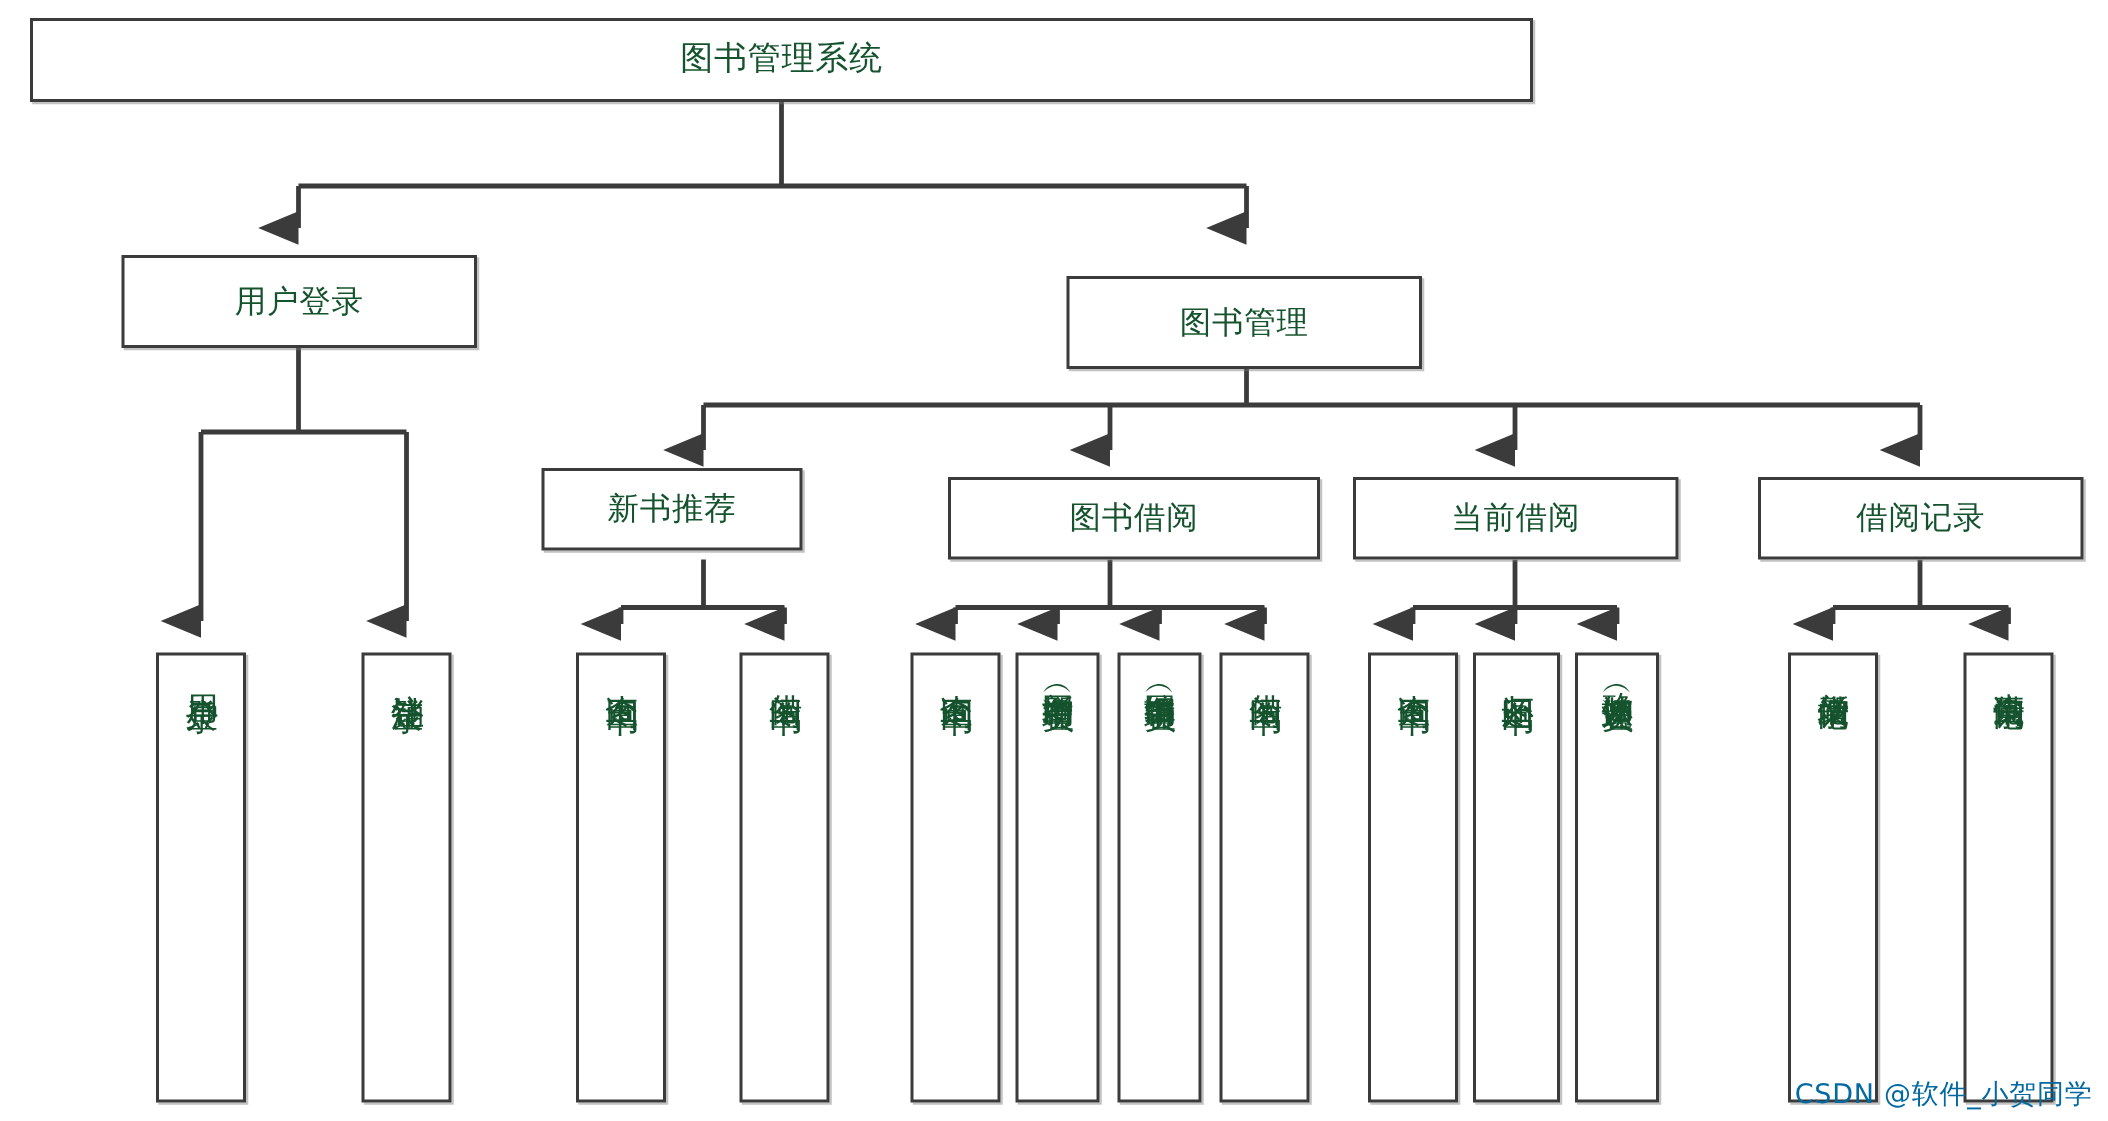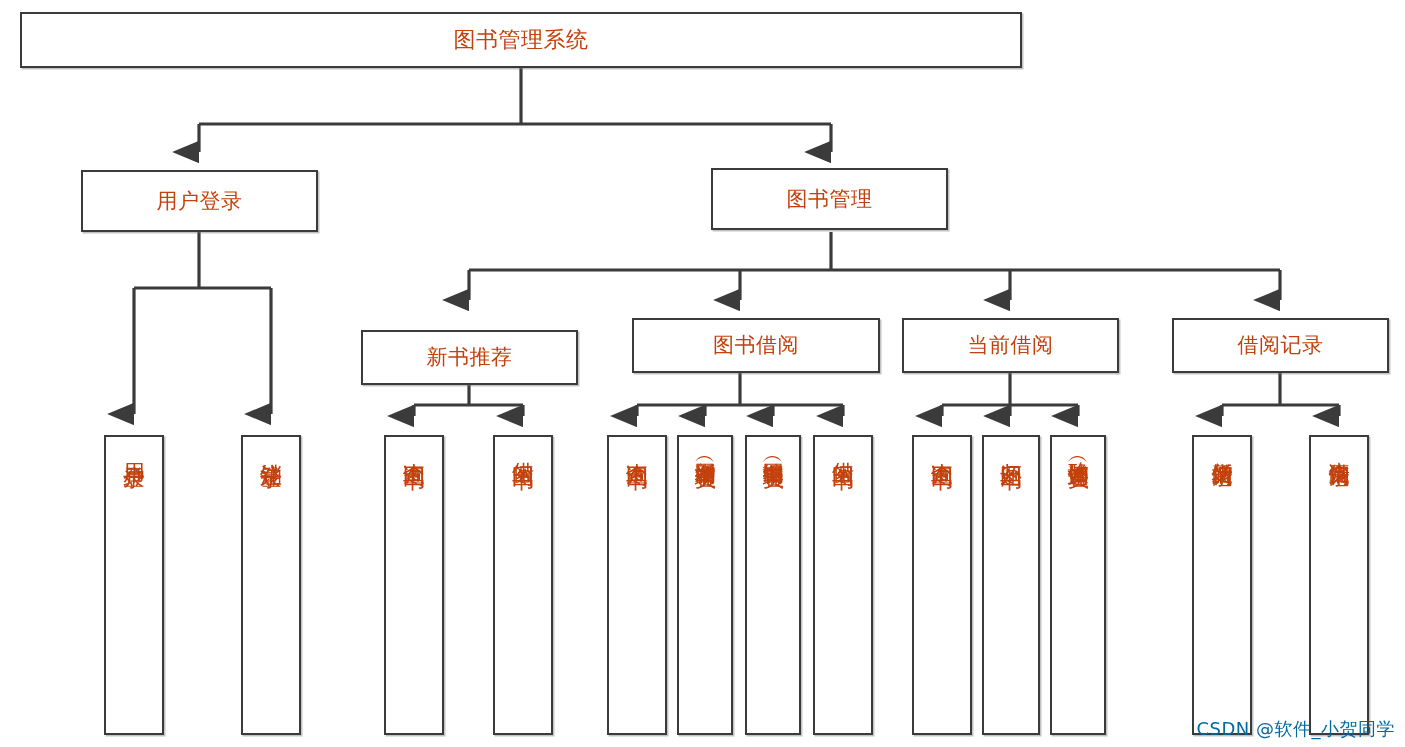--- a/index.html
+++ b/index.html
@@ -30,21 +30,21 @@
     position: absolute;
     box-sizing: border-box;
     background: #ffffff;
     border: 2.5px solid #3b3b3b;
     box-shadow: 1.5px 1.5px 0 rgba(120,120,120,0.45);
     display: flex;
     align-items: center;
     justify-content: center;
   }
   .node .label {
-    color: #c2410c;
+    color: #14532d;
     font-size: 21px;
     line-height: 1.16;
     letter-spacing: 0.5px;
     white-space: nowrap;
     text-align: right;
   }
   .node.root .label { font-size: 22px; }
   .node.vert {
     align-items: flex-start;
     justify-content: center;
@@ -132,25 +132,25 @@
     </g>
   </svg>
 
   <div class="node root" style="left:20px; top:12px; width:1002px; height:56px;">
     <span class="label">图书管理系统</span>
   </div>
 
   <div class="node" style="left:81px; top:170px; width:237px; height:62px;">
     <span class="label">用户登录</span>
   </div>
-  <div class="node" style="left:711px; top:168px; width:237px; height:62px;">
+  <div class="node" style="left:711px; top:184px; width:237px; height:62px;">
     <span class="label">图书管理</span>
   </div>
 
-  <div class="node" style="left:361px; top:330px; width:217px; height:55px;">
+  <div class="node" style="left:361px; top:312px; width:174px; height:55px;">
     <span class="label">新书推荐</span>
   </div>
   <div class="node" style="left:632px; top:318px; width:248px; height:55px;">
     <span class="label">图书借阅</span>
   </div>
   <div class="node" style="left:1172px; top:318px; width:217px; height:55px;">
     <span class="label">借阅记录</span>
   </div>
   <div class="node" style="left:902px; top:318px; width:217px; height:55px;">
     <span class="label">当前借阅</span>

